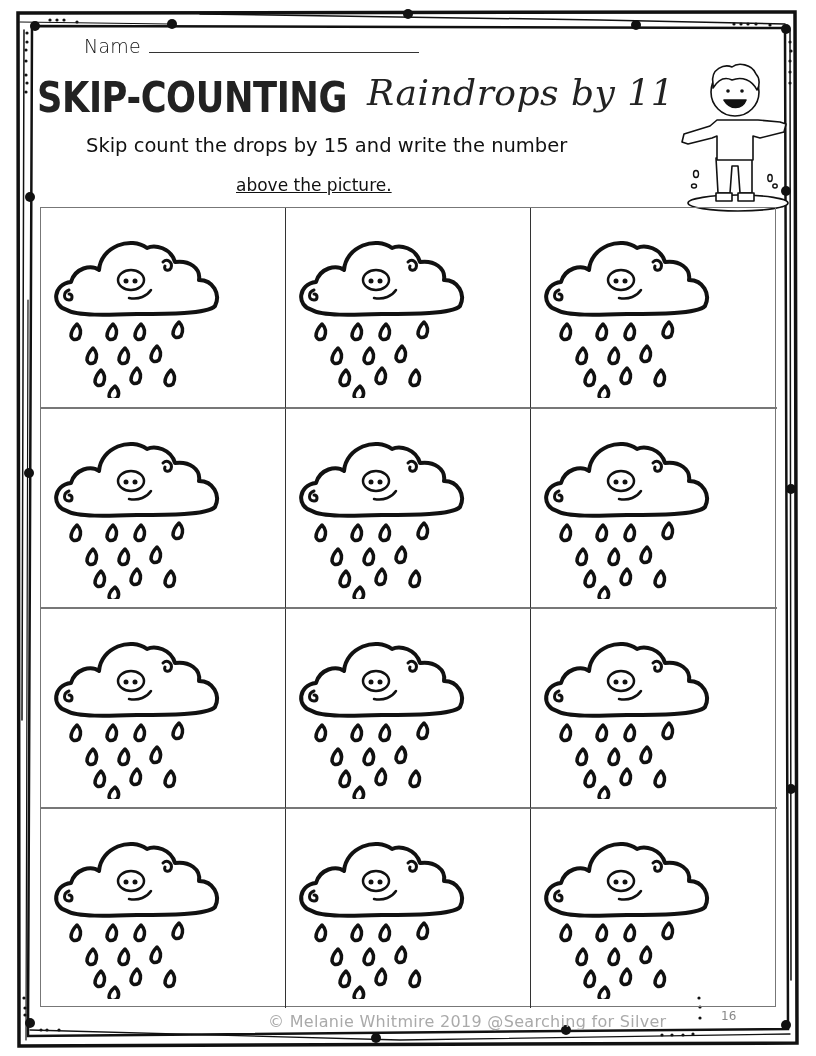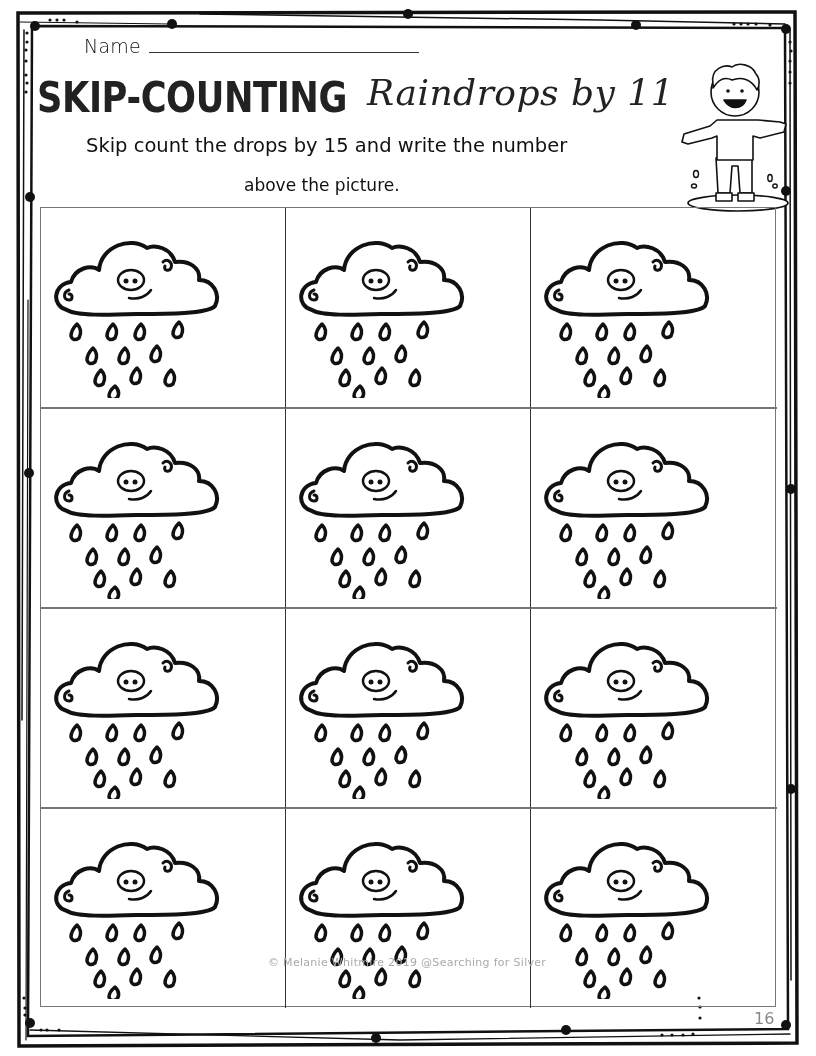--- a/index.html
+++ b/index.html
@@ -6,28 +6,28 @@
   body { width: 816px; height: 1056px; position: relative; overflow: hidden; font-family: "DejaVu Sans", sans-serif; color: #111; }
   .abs { position: absolute; }
   .frame-svg { position: absolute; left: 0; top: 0; width: 816px; height: 1056px; pointer-events: none; }
   .name-line { left: 84px; top: 32px; font-size: 19px; font-family: "DejaVu Sans", sans-serif; font-weight: 300; letter-spacing: 0.2px; }
   .name-label { }
   .name-blank { display: inline-block; width: 270px; border-bottom: 1.5px solid #333; margin-left: 8px; height: 20px; vertical-align: baseline; }
   .title { left: 37px; top: 72px; white-space: nowrap; text-align: center; }
   .title-bold { font-family: "DejaVu Sans", sans-serif; font-weight: bold; font-size: 43px; letter-spacing: -0.5px; color: #222; transform: scaleX(0.82); transform-origin: left center; display: inline-block; }
   .title-script { font-family: "DejaVu Serif", serif; font-style: italic; font-size: 36px; color: #222; font-weight: 300; position: absolute; left: 330px; top: 0px; white-space: nowrap; letter-spacing: 0.5px; }
   .instructions-1 { left: 86px; top: 134px; font-size: 19.5px; }
-  .instructions-2 { left: 244px; top: 175px; font-size: 17px; }
+  .instructions-2 { left: 236px; top: 175px; font-size: 17px; text-decoration: underline; }
   .grid { position: absolute; left: 40px; top: 207px; width: 736px; height: 800px; display: grid; grid-template-columns: 245px 245px 246px; grid-template-rows: 201px 200px 200px 199px; border: 1.5px solid #777; box-sizing: border-box; }
   .cell { border-right: 1px solid #333; border-bottom: 2px solid #777; position: relative; box-sizing: border-box; }
   .cell.last-col { border-right: none; }
   .cell.last-row { border-bottom: none; }
   .cloud { position: absolute; left: 6px; top: 10px; width: 180px; height: 180px; }
-  .footer { left: 268px; top: 956px; font-size: 11px; color: #aaa; letter-spacing: 0.3px; }
-  .page-num { left: 754px; top: 1009px; font-size: 16px; color: #888; }
+  .footer { left: 268px; top: 1012px; font-size: 16px; color: #aaa; letter-spacing: 0.3px; }
+  .page-num { left: 721px; top: 1009px; font-size: 12px; color: #888; }
   .kid { left: 680px; top: 58px; width: 110px; height: 155px; }
 </style>
 </head>
 <body>
 
 <svg class="frame-svg" viewBox="0 0 816 1056">
   <g stroke="#111" fill="none" stroke-linecap="round">
 
     <path d="M18 13 L795 12 L797 1043 L19 1046 Z" stroke-width="3.5"></path>
 

